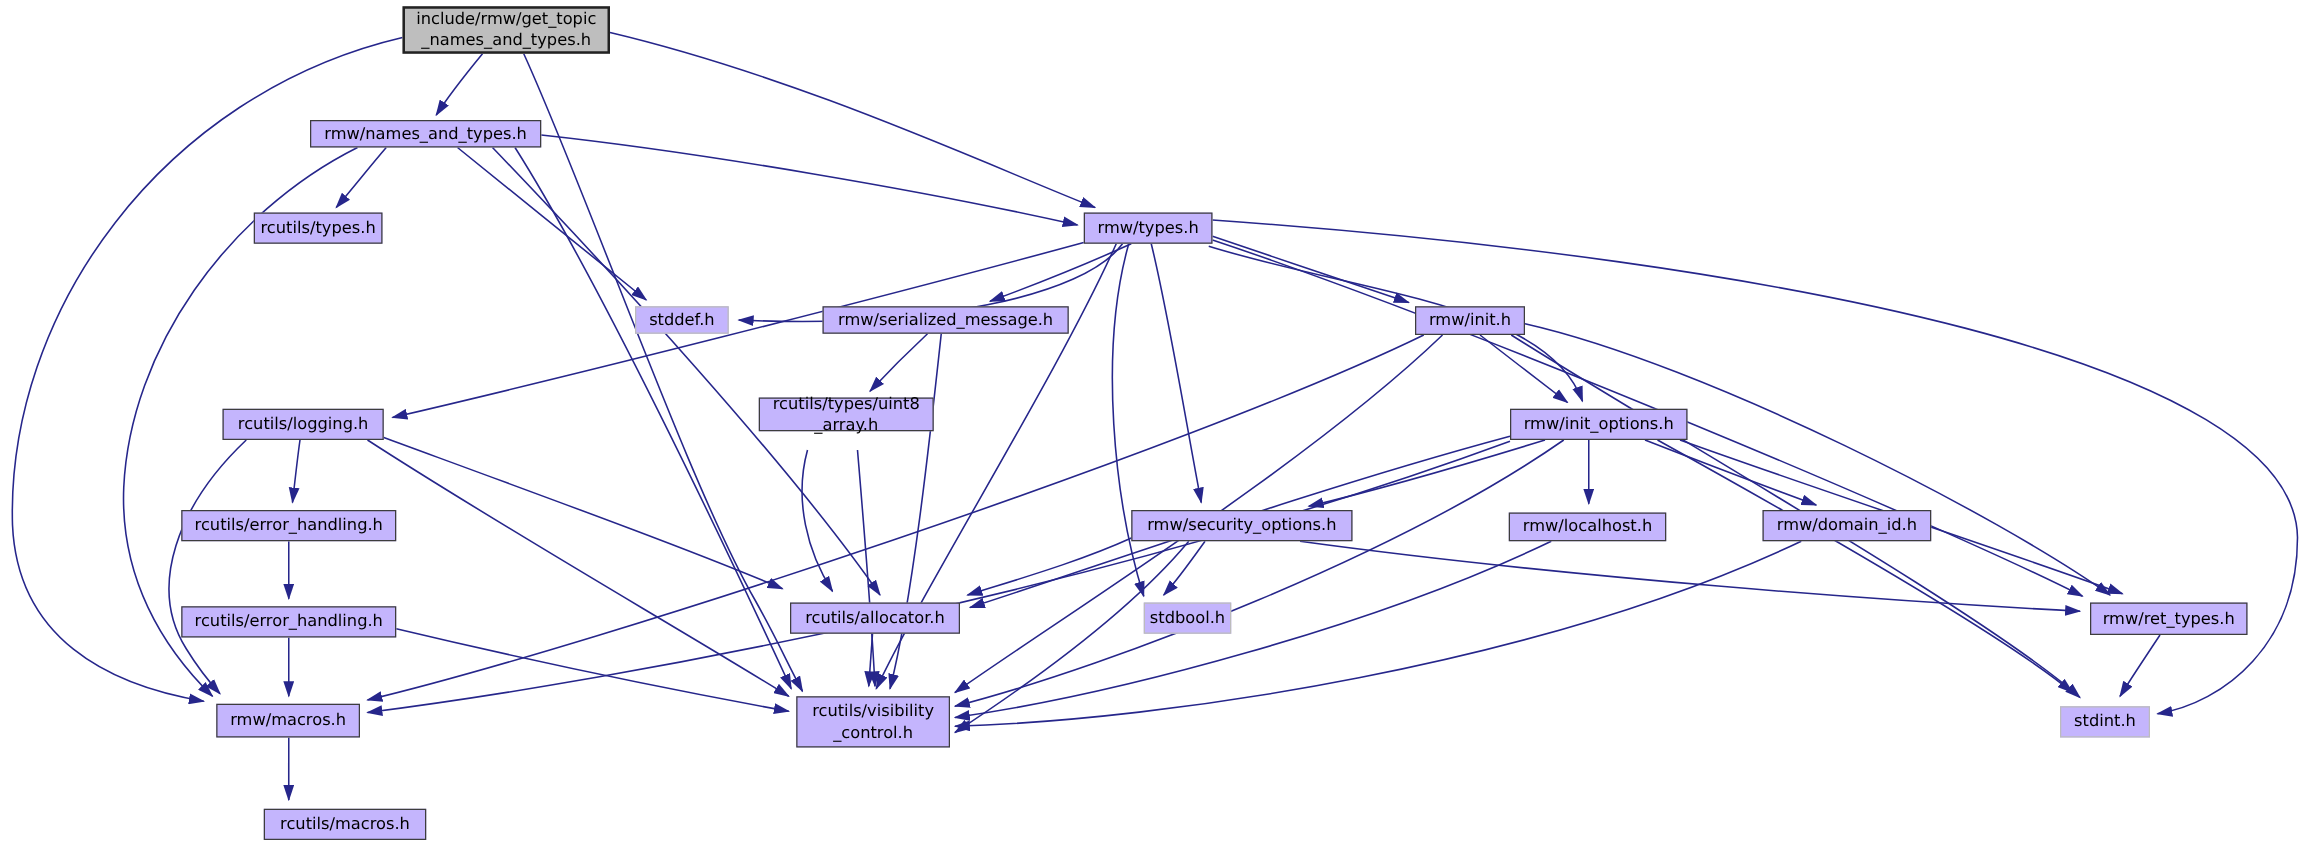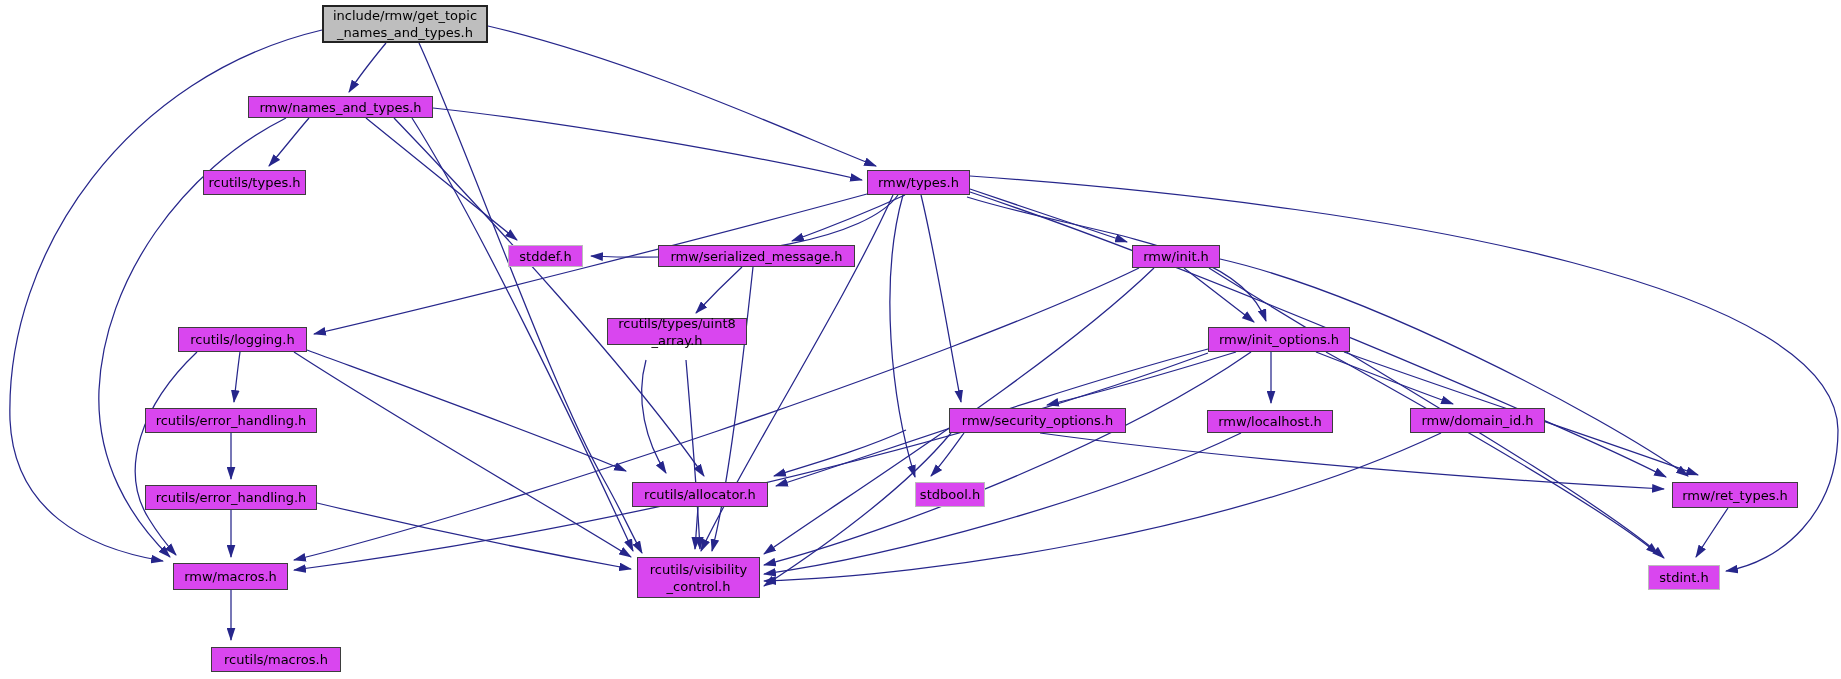--- a/index.html
+++ b/index.html
@@ -5,39 +5,39 @@
   html,body{margin:0;padding:0;background:#ffffff;}
   .graph{
     position:relative;width:1841px;height:679px;background:#ffffff;
     font-family:"DejaVu Sans","Liberation Sans",sans-serif;
     font-size:13px;color:#000;overflow:hidden;
   }
   .edges{position:absolute;left:0;top:0;width:1841px;height:679px;}
   .edge{fill:none;stroke:var(--edge,#26268b);stroke-width:1.25px;}
   .ah{fill:var(--edge,#26268b);}
   .node{
-    position:absolute;box-sizing:border-box;background:#d946ef;
+    position:absolute;box-sizing:border-box;background:#c4b5fd;
     border:1px solid #3d3d3d;display:flex;align-items:center;justify-content:center;
     text-align:center;white-space:pre-line;line-height:17px;padding:0 2px;cursor:pointer;
   }
   .node.ext{border-color:#bcbcbc;cursor:default;}
   .node.main{background:#bebebe;border:2px solid #222222;cursor:default;}
   
   .p0 {left:322px; top:5px;   width:166px; height:38px;}
   .p1 {left:248px; top:96px;  width:185px; height:22px;}
   .p2 {left:203px; top:170px; width:103px; height:25px;}
   .p3 {left:867px; top:170px; width:103px; height:25px;}
   .p4 {left:508px; top:245px; width:75px;  height:22px;}
   .p5 {left:658px; top:245px; width:197px; height:22px;}
   .p6 {left:1132px;top:245px; width:88px;  height:23px;}
   .p7 {left:178px; top:327px; width:129px; height:25px;}
   .p8 {left:607px; top:318px; width:140px; height:27px;}
   .p9 {left:1208px;top:327px; width:142px; height:25px;}
   .p10{left:145px; top:408px; width:172px; height:25px;}
-  .p11{left:905px; top:408px; width:177px; height:25px;margin-left:44px;}
+  .p11{left:905px; top:408px; width:177px; height:25px;}
   .p12{left:1207px;top:410px; width:126px; height:23px;}
   .p13{left:1410px;top:408px; width:135px; height:25px;}
   .p14{left:145px; top:485px; width:172px; height:25px;}
   .p15{left:632px; top:482px; width:136px; height:25px;}
   .p16{left:895px; top:482px; width:70px;  height:25px;margin-left:20px;}
   .p17{left:1672px;top:482px; width:126px; height:26px;}
   .p18{left:173px; top:563px; width:115px; height:27px;}
   .p19{left:637px; top:557px; width:123px; height:41px;}
   .p20{left:1648px;top:565px; width:72px;  height:25px;}
   .p21{left:167px; top:647px; width:130px; height:25px;margin-left:44px;}

